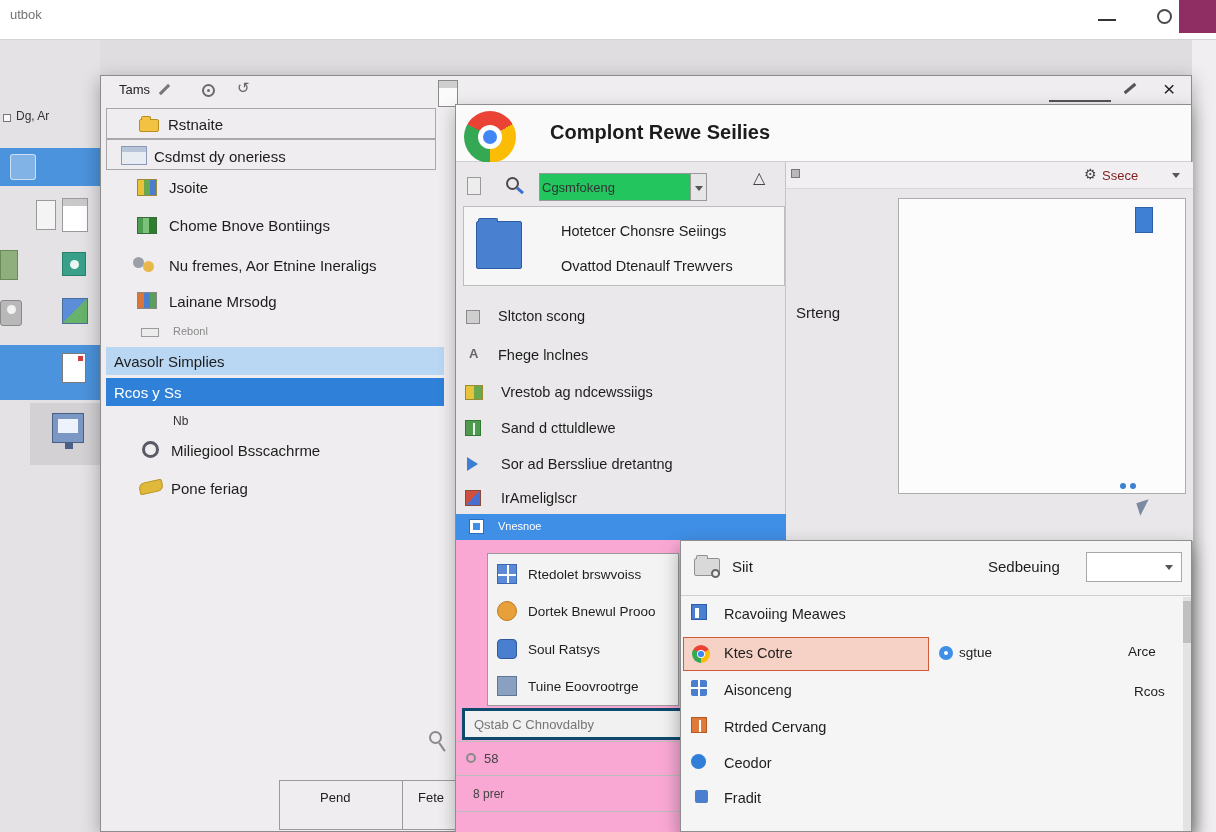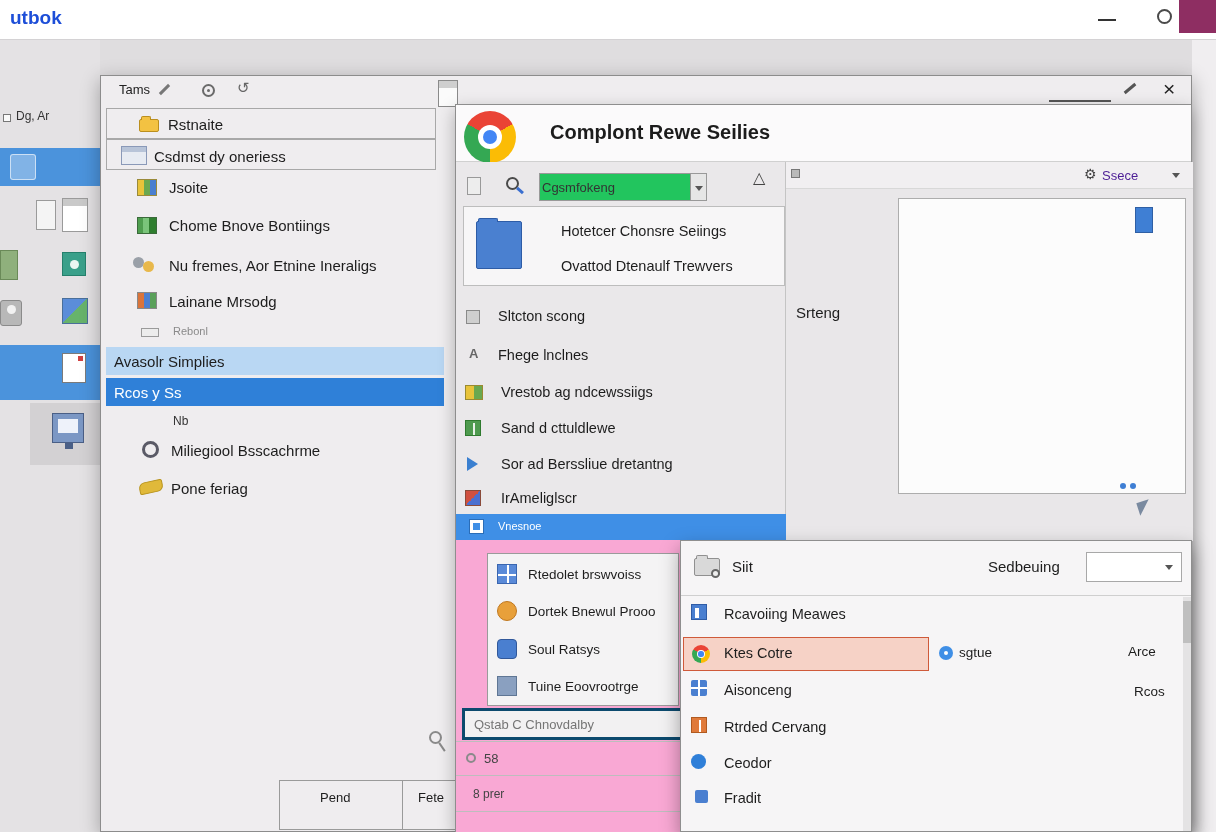--- a/index.html
+++ b/index.html
@@ -18,21 +18,21 @@
   .chrome-logo::before{content:"";position:absolute;inset:26%;background:#fff;border-radius:50%}
   .chrome-logo::after{content:"";position:absolute;inset:36%;background:#4286f5;border-radius:50%}
   .mag{position:absolute;width:13px;height:13px;border:2px solid #4a4a4a;border-radius:50%}
   .mag::after{content:"";position:absolute;width:8px;height:3px;background:#3a6fd0;right:-7px;bottom:-4px;transform:rotate(42deg)}
   .circle{border-radius:50%}
 </style>
 </head>
 <body>
 
 <div class="g" style="left:0;top:0;width:1216px;height:40px;background:#fff;border-bottom:1px solid #d4d2d4">
-  <div class="t" style="left:10px;top:7px;font-size:19px;font-weight:700;color:#1d4ed8">utbok</div>
+  <div class="t" style="left:10px;top:7px;font-size:13px;font-weight:400;color:#737373">utbok</div>
   <div class="ic" style="left:1098px;top:19px;width:18px;height:2px;background:#333"></div>
   <div class="ic circle" style="left:1157px;top:9px;width:15px;height:15px;border:2px solid #4a4a4a"></div>
   <div class="ic" style="left:1179px;top:0;width:37px;height:33px;background:#8e2e62"></div>
 </div>
 
 <div class="g" style="left:1192px;top:40px;width:24px;height:792px;background:#f0eef0"></div>
 
 <div class="g" style="left:0;top:40px;width:100px;height:792px;background:#e4e2e4">
   <div class="ic" style="left:3px;top:74px;width:8px;height:8px;border:1px solid #777;background:#fafafa"></div>
   <div class="t" style="left:16px;top:69px;font-size:12px;color:#333">Dg, Ar</div>
@@ -207,21 +207,21 @@
 
   <div class="ic" style="left:15px;top:435px;width:118px;height:15px;background:#1d2c49">
     <div class="t" style="left:6px;top:2px;font-size:9px;color:#ccd5e8">Sesnck</div>
   </div>
 
   <div class="ic" style="left:330px;top:57px;width:407px;height:379px;background:#e9e7e9"></div>
   <div class="ic" style="left:330px;top:57px;width:407px;height:27px;background:#f1eff1;border-bottom:1px solid #d8d8d8"></div>
   <div class="ic" style="left:335px;top:64px;width:9px;height:9px;border:1px solid #777;background:#b9b9b9"></div>
   <div class="ic" style="left:628px;top:59px;width:102px;height:24px">
     <span class="t" style="left:0;top:2px;font-size:14px;color:#444">⚙</span>
-    <div class="t" style="left:18px;top:4px;font-size:13px;color:#4c1d95">Ssece</div>
+    <div class="t" style="left:18px;top:4px;font-size:13px;color:#7f1d1d">Ssece</div>
     <div class="chev" style="left:88px;top:9px"></div>
   </div>
   <div class="t" style="left:340px;top:199px;font-size:15px">Srteng</div>
   <div class="ic" style="left:442px;top:93px;width:288px;height:296px;background:#fcfcfc;border:1px solid #adadad">
     <div class="ic" style="left:236px;top:8px;width:18px;height:26px;background:#3f7fd4;border:1px solid #2f5fa4"></div>
     <div class="circle" style="position:absolute;left:221px;top:284px;width:6px;height:6px;background:#3f7fd4"></div>
     <div class="circle" style="position:absolute;left:231px;top:284px;width:6px;height:6px;background:#3f7fd4"></div>
   </div>
   <div class="ic" style="left:682px;top:396px;width:0;height:0;border-top:13px solid #7a8aa0;border-right:13px solid transparent;transform:rotate(-18deg)"></div>
 </div>

